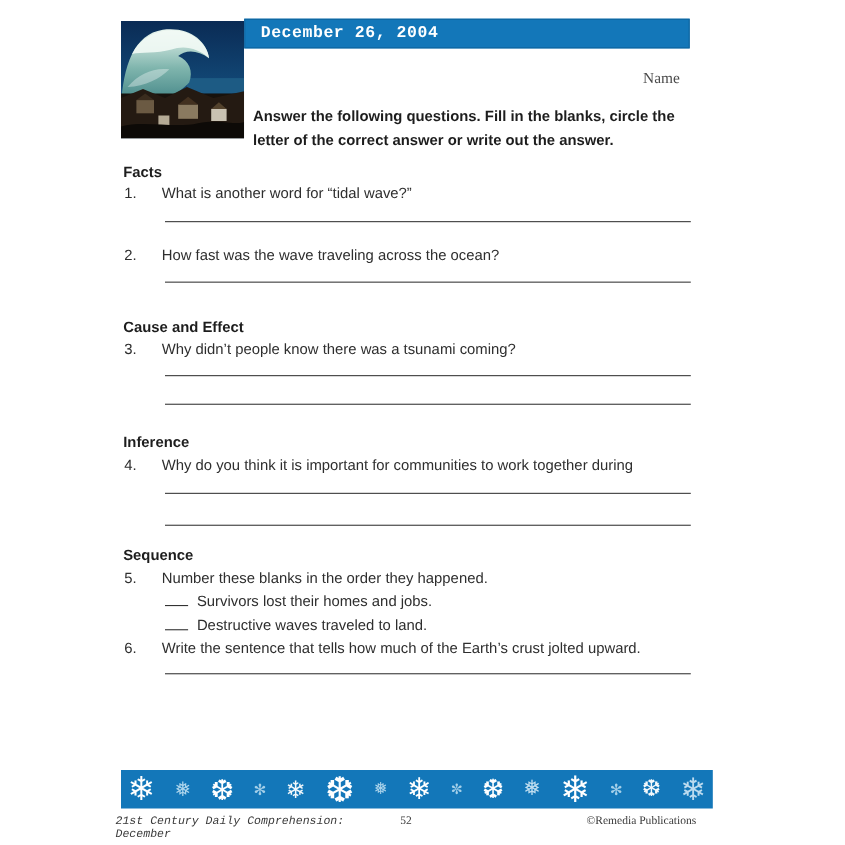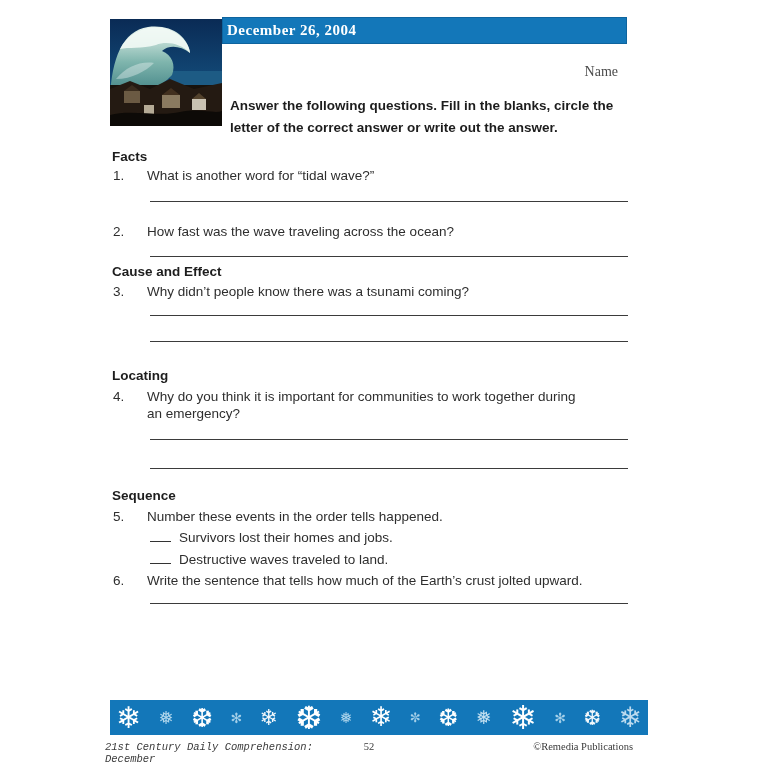--- a/index.html
+++ b/index.html
@@ -13,22 +13,22 @@
   .photo {
     position:absolute; left:110px; top:19px; width:112px; height:107px;
     overflow:hidden;
   }
   .titlebar {
     position:absolute; left:222px; top:17px; width:405px; height:27px;
     background:#1377b9; border:1px solid #0e649e;
     display:flex; align-items:center;
   }
   .titlebar span {
-    font-family:Liberation Serif, serif; font-weight:700;
-    font-size:15px; color:#ffffff; padding-left:4px; letter-spacing:0.5px;
+    font-family:Liberation Mono, monospace; font-weight:700;
+    font-size:15px; color:#ffffff; padding-left:14px; letter-spacing:0.5px;
   }
   .name-row {
     position:absolute; left:325px; top:64px; width:302px; height:19px;
     display:flex; align-items:flex-end;flex-direction:column;
   }
   .name-label {
     font-family:"Liberation Serif", serif; font-size:14px; color:#4a4a4a;
     padding-right:9px;
   }
   .name-line {
@@ -52,21 +52,21 @@
   }
   .seq-item { margin-left:40px; line-height:17px; height:17px; }
   .seq-blank {
     display:inline-block; width:21px; height:13px; margin-right:8px;
     border-bottom:1.5px solid #333;
   }
 
   
   .mt2{margin-top:2px}.mt3{margin-top:3px}.mt4{margin-top:4px}.mt5{margin-top:5px}
   .mt6{margin-top:6px}.mt14{margin-top:14px}.mt18{margin-top:18px}.mt21{margin-top:21px}
-  .mt22{margin-top:6px}.mt25{margin-top:25px}
+  .mt22{margin-top:32px}.mt25{margin-top:25px}
   .h15{height:15px}.h16{height:16px}.h17{height:17px}.h18{height:18px}
   .h26{height:26px}.h29{height:29px}
 
   
   .snow-band {
     position:absolute; left:110px; top:700px; width:538px; height:35px;
     background:#1377b9; overflow:hidden;
     display:flex; align-items:center; justify-content:space-between;
     padding:0 6px;
   }
@@ -146,35 +146,34 @@
     <div class="ans-line h17"></div>
 
     <div class="sec-heading mt22">Cause and Effect</div>
     <div class="q-row mt3">
       <span class="qnum">3.</span>
       <span class="qtext">Why didn’t people know there was a tsunami coming?</span>
     </div>
     <div class="ans-line h16"></div>
     <div class="ans-line h26"></div>
 
-    <div class="sec-heading mt25">Locating</div>
+    <div class="sec-heading mt25">Inference</div>
     <div class="q-row mt4">
       <span class="qnum">4.</span>
       <span class="qtext">
         <div>Why do you think it is important for communities to work together during</div>
-        <div>an emergency?</div>
       </span>
     </div>
     <div class="ans-line h18"></div>
     <div class="ans-line h29"></div>
 
     <div class="sec-heading mt18">Sequence</div>
     <div class="q-row mt4">
       <span class="qnum">5.</span>
-      <span class="qtext">Number these events in the order tells happened.</span>
+      <span class="qtext">Number these blanks in the order they happened.</span>
     </div>
     <div class="seq-item mt4">
       <span class="seq-blank"></span><span>Survivors lost their homes and jobs.</span>
     </div>
     <div class="seq-item mt5">
       <span class="seq-blank"></span><span>Destructive waves traveled to land.</span>
     </div>
 
     <div class="q-row mt4">
       <span class="qnum">6.</span>

